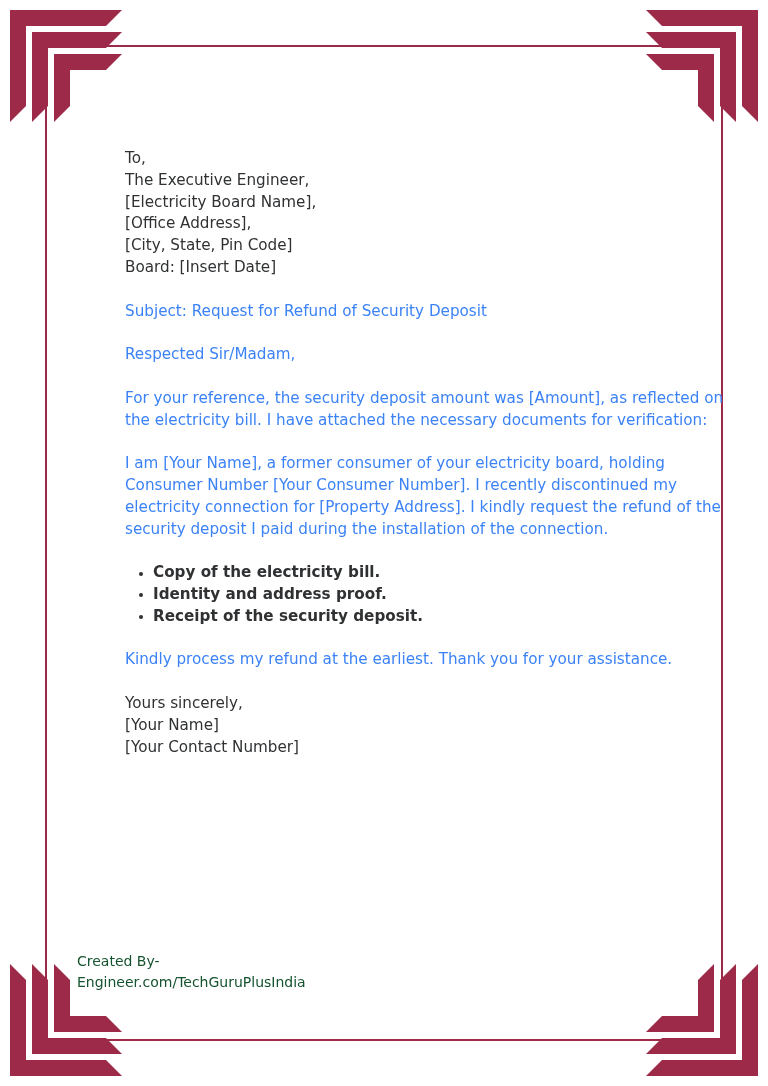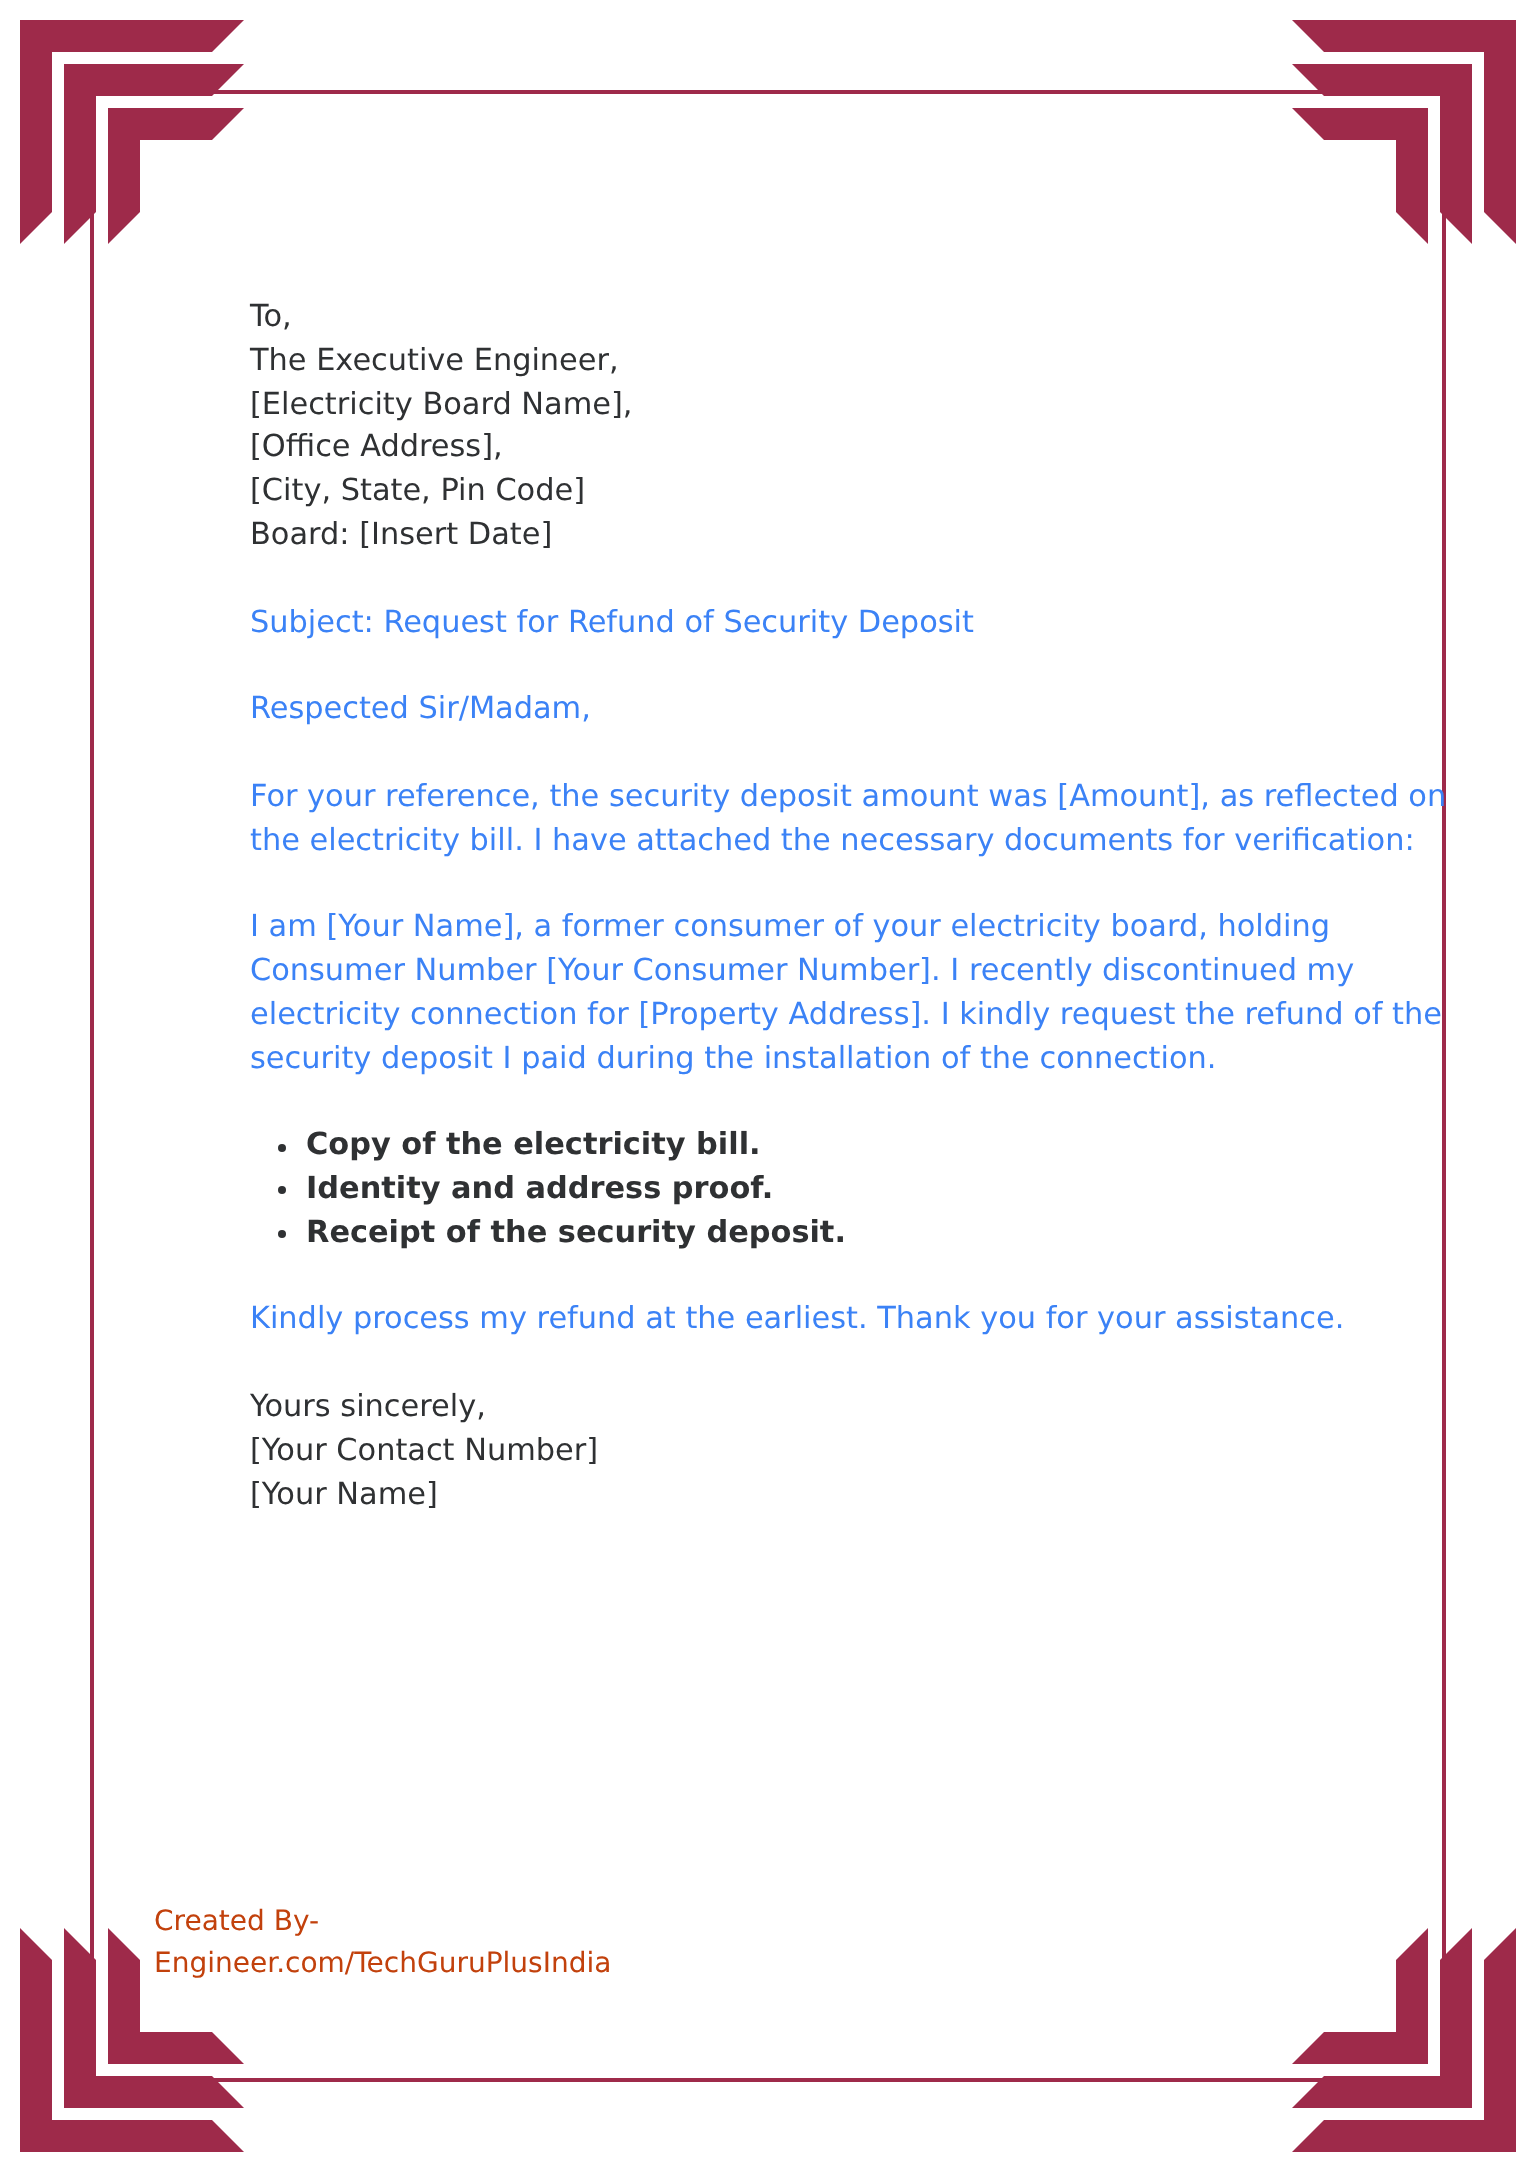--- a/index.html
+++ b/index.html
@@ -86,21 +86,21 @@
     height: 4px;
     border-radius: 50%;
     background: #2f3133;
   }
 
   
   .credit {
     position: absolute;
     left: 77px;
     top: 951px;
-    color: #c2410c;
+    color: #14532d;
     font-size: 14px;
     line-height: 20.5px;
   }
   .credit .line { white-space: pre; }
 </style>
 </head>
 <body>
 
 <div id="page">
 
@@ -160,22 +160,22 @@
     <ul class="block doclist">
       <li>Copy of the electricity bill.</li>
       <li>Identity and address proof.</li>
       <li>Receipt of the security deposit.</li>
     </ul>
 
     <p class="block para">Kindly process my refund at the earliest. Thank you for your assistance.</p>
 
     <div class="block">
       <span class="line">Yours sincerely,</span>
+      <span class="line">[Your Name]</span>
       <span class="line">[Your Contact Number]</span>
-      <span class="line">[Your Name]</span>
     </div>
 
   </div>
 
   <div class="credit">
     <span class="line">Created By-</span>
     <span class="line">Engineer.com/TechGuruPlusIndia</span>
   </div>
 
 </div>

